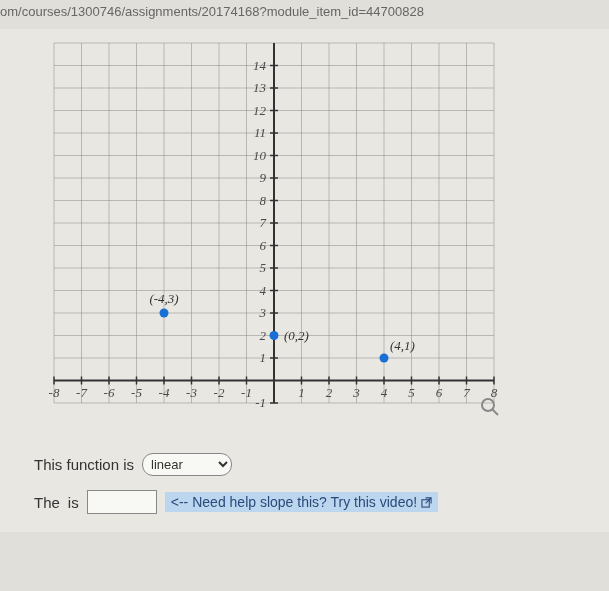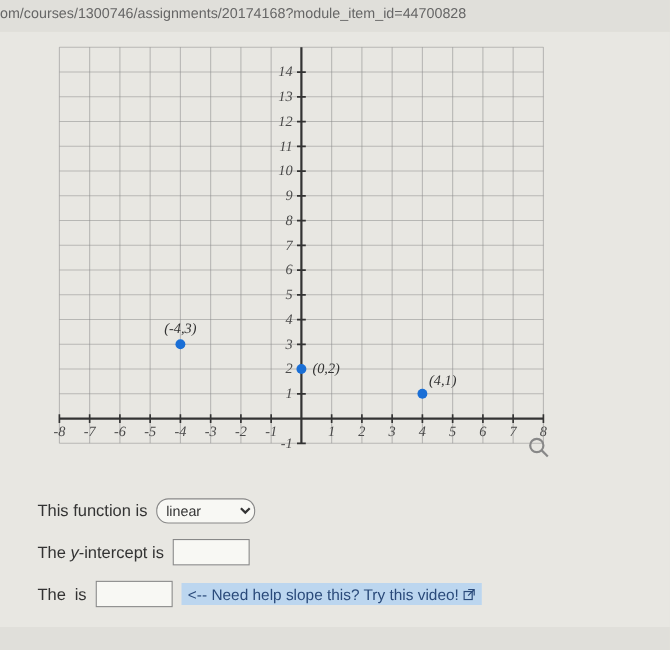--- a/index.html
+++ b/index.html
@@ -184,26 +184,20 @@
         <circle cx="464" cy="372" r="6" class="mag-icon"></circle>
         <line x1="468" y1="376" x2="474" y2="382" class="mag-icon"></line>
       </svg>
   </div>
 
   <div class="question-row">
     <span>This function is</span>
     <select id="q1-select"><option value="linear">linear</option></select>
   </div>
 
-  <div class="question-row">
-    <span>
-      <span>The </span><span class="ital">y</span><span>-intercept is</span>
-    </span>
-    <input type="text" value="" style="">
-  </div>
 
   <div class="question-row">
     <span>The</span>
     <span>is</span>
     <input type="text" value="" style="">
     <span class="help-link">
       <span>&lt;--</span>
       <span>Need help slope this?  Try this video!</span>
       <svg class="ext-icon" viewBox="0 0 12 12">
         <rect x="1" y="3" width="8" height="8" fill="none" stroke="#2a4a7a" stroke-width="1.2"></rect>

